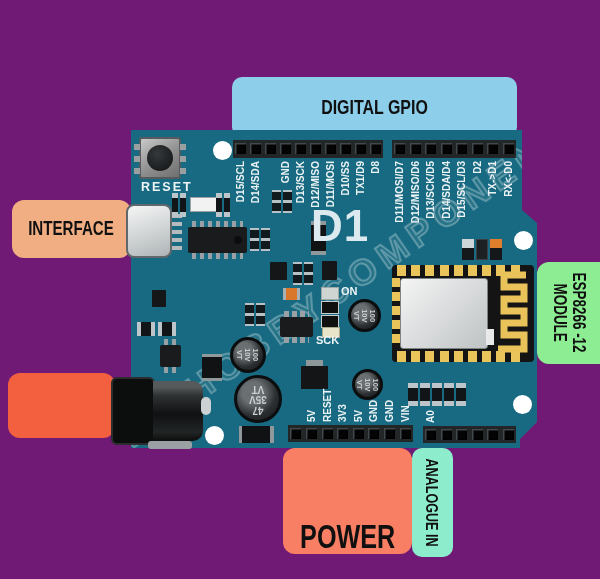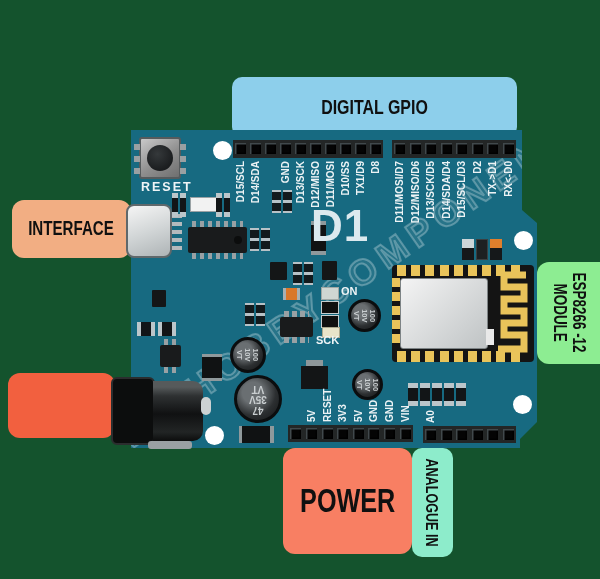--- a/index.html
+++ b/index.html
@@ -1,16 +1,16 @@
 <!DOCTYPE html>
 <html><head>
 <meta charset="utf-8">
 <style>
   html,body{margin:0;padding:0;background:#000;}
-  #stage{position:relative;width:600px;height:579px;background:#14532d;overflow:hidden;
+  #stage{position:relative;width:600px;height:579px;background:#701a75;overflow:hidden;
          font-family:"Liberation Sans",sans-serif;}
   
   .callout{position:absolute;display:flex;flex-direction:column;align-items:center;
            justify-content:center;color:#101010;font-weight:bold;border-radius:12px;}
   .vcallout{position:absolute;color:#101010;font-weight:bold;overflow:hidden;}
   .cline{line-height:1.18;text-align:center;}
   .cond{display:inline-block;transform:scale(0.84,1.1);white-space:nowrap;}
   .rot-inner{position:absolute;left:0;top:0;transform-origin:0 0;display:flex;
              flex-direction:column;justify-content:center;text-align:center;}
   
@@ -104,21 +104,21 @@
   </div>
 
 
   <div class="callout" style="left: 12px; top: 200px; width: 119px; height: 58px; background: rgb(242, 174, 131);">
     <div class="cline" style="font-size:18px"><span class="cond">INTERFACE</span></div>
   </div>
 
   <div class="callout" style="left: 8px; top: 373px; width: 107px; height: 65px; background: rgb(242, 96, 63);">
   </div>
 
-  <div class="callout" style="left: 283px; top: 448px; width: 129px; height: 106px; background: rgb(248, 127, 99);">
+  <div class="callout" style="left: 283px; top: 448px; width: 129px; height: 106px; background: rgb(248, 127, 99); justify-content: flex-end;">
     <div class="cline" style="font-size:30px"><span class="cond">POWER</span></div>
   </div>
 
   <div class="vcallout" style="left: 412px; top: 448px; width: 41px; height: 109px; border-radius: 10px; background: rgb(141, 236, 203);">
     <div class="rot-inner" style="width:109px;height:41px;transform:rotate(90deg) translateY(-41px)">
       <div class="cline" style="font-size:15px"><span class="cond">ANALOGUE IN</span></div>
     </div>
   </div>
 
   <div class="vcallout" style="left: 537px; top: 262px; width: 63px; height: 102px; border-radius: 12px 0px 0px 12px; background: rgb(141, 237, 146);">

